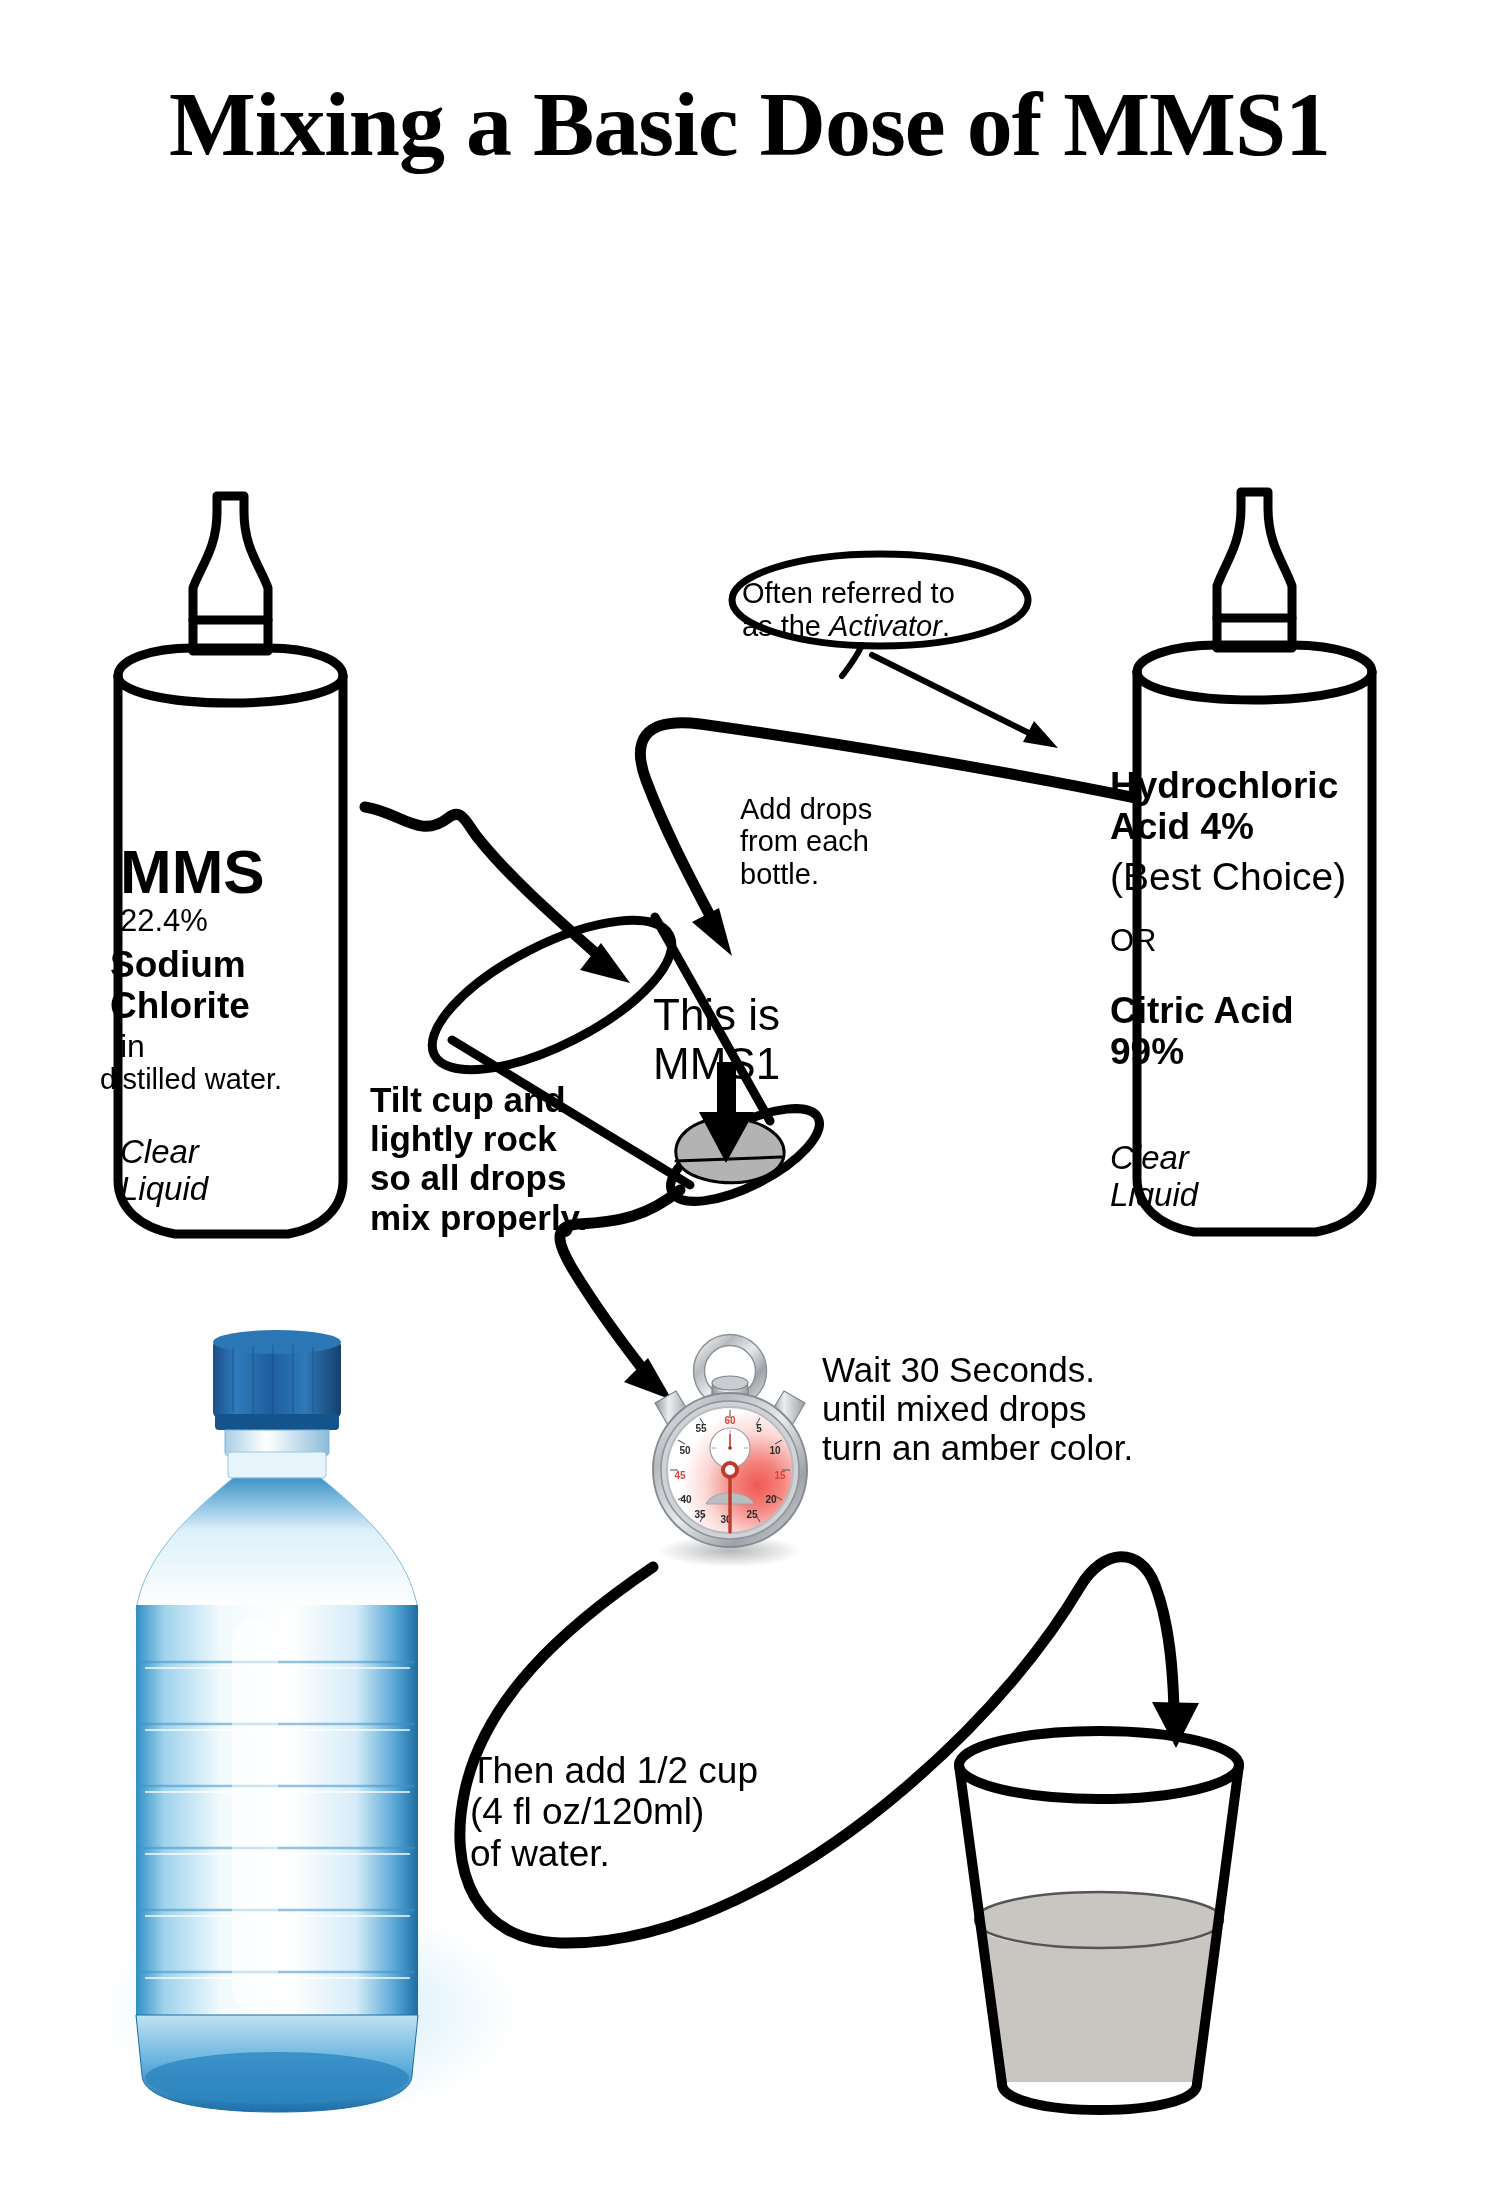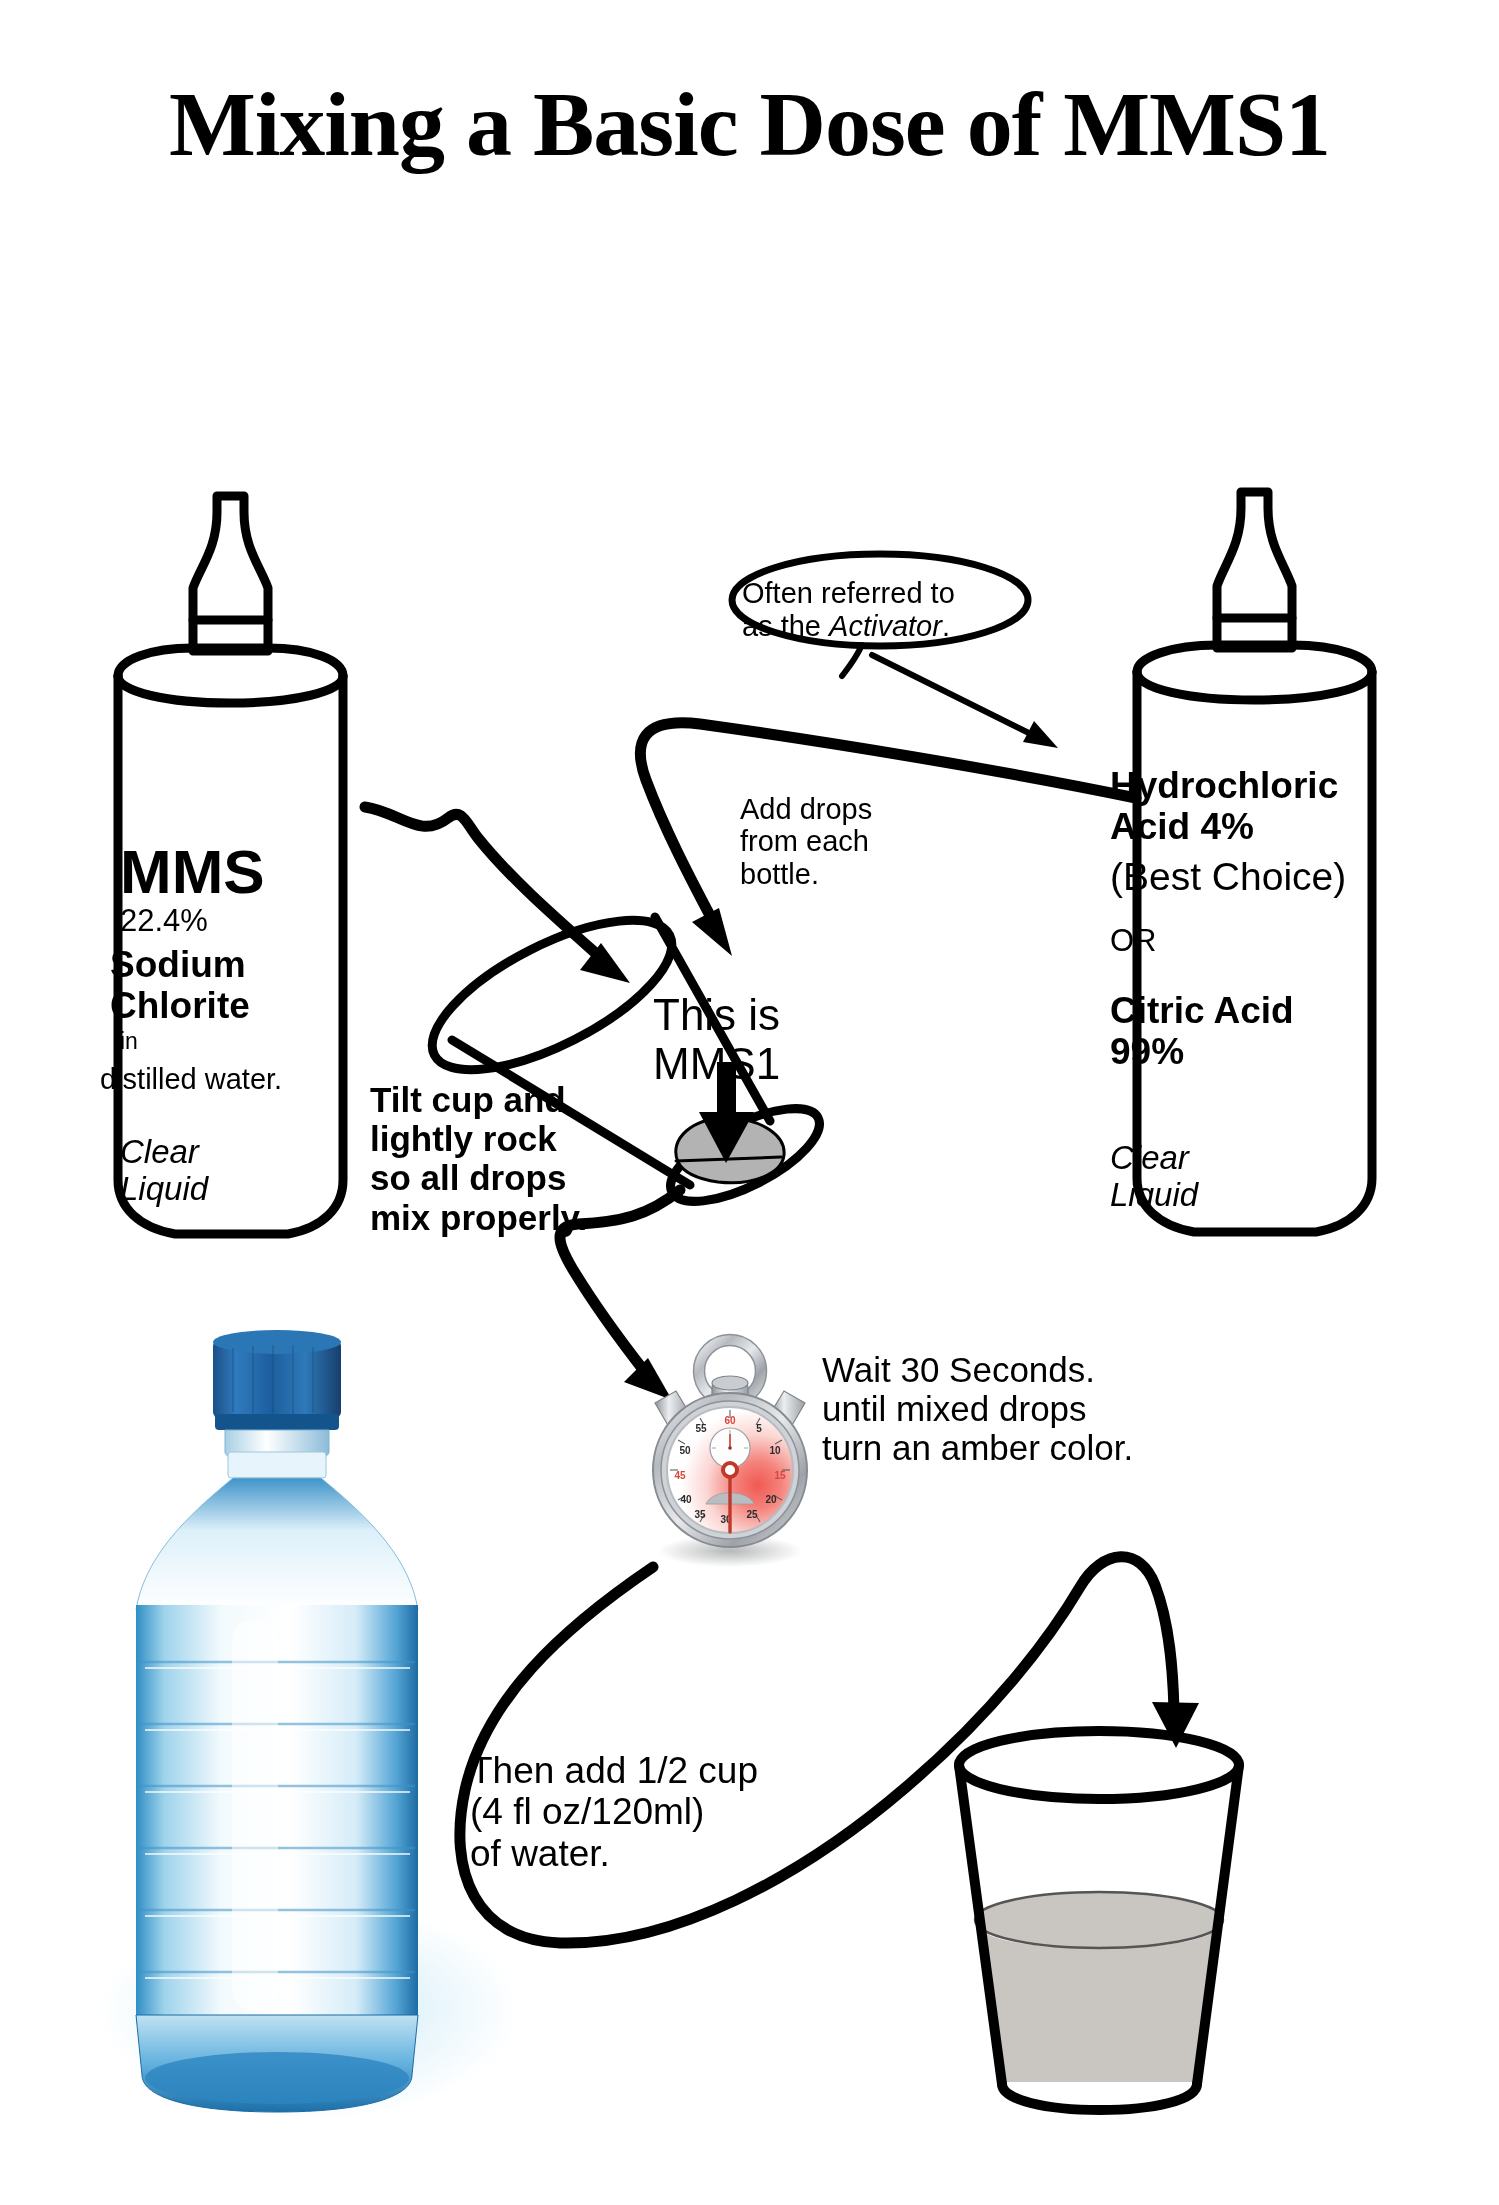--- a/index.html
+++ b/index.html
@@ -56,21 +56,21 @@
     white-space: pre-line;
   }
 
   
   #mms-word {
     left: 120px; top: 837px; width: 250px;
     font-size: 62px; font-weight: bold; letter-spacing: 0px;
   }
   #mms-pct   { left: 120px; top: 904px; width: 250px; font-size: 31px; }
   #mms-name  { left: 110px; top: 944px; width: 270px; font-size: 37px; font-weight: bold; }
-  #mms-in    { left: 120px; top: 1029px; width: 250px; font-size: 23px; }
+  #mms-in    { left: 120px; top: 1029px; width: 250px; font-size: 32px; }
   #mms-water { left: 100px; top: 1063px; width: 290px; font-size: 29px; }
   #mms-clear { left: 120px; top: 1134px; width: 250px; font-size: 33px; font-style: italic; }
 
   
   #acid-name  { left: 1110px; top: 765px; width: 290px; font-size: 37px; font-weight: bold; }
   #acid-best  { left: 1110px; top: 855px; width: 290px; font-size: 39px; }
   #acid-or    { left: 1110px; top: 924px; width: 290px; font-size: 31px; }
   #acid-alt   { left: 1110px; top: 990px; width: 290px; font-size: 37px; font-weight: bold; }
   #acid-clear { left: 1110px; top: 1140px; width: 290px; font-size: 33px; font-style: italic; }
 

